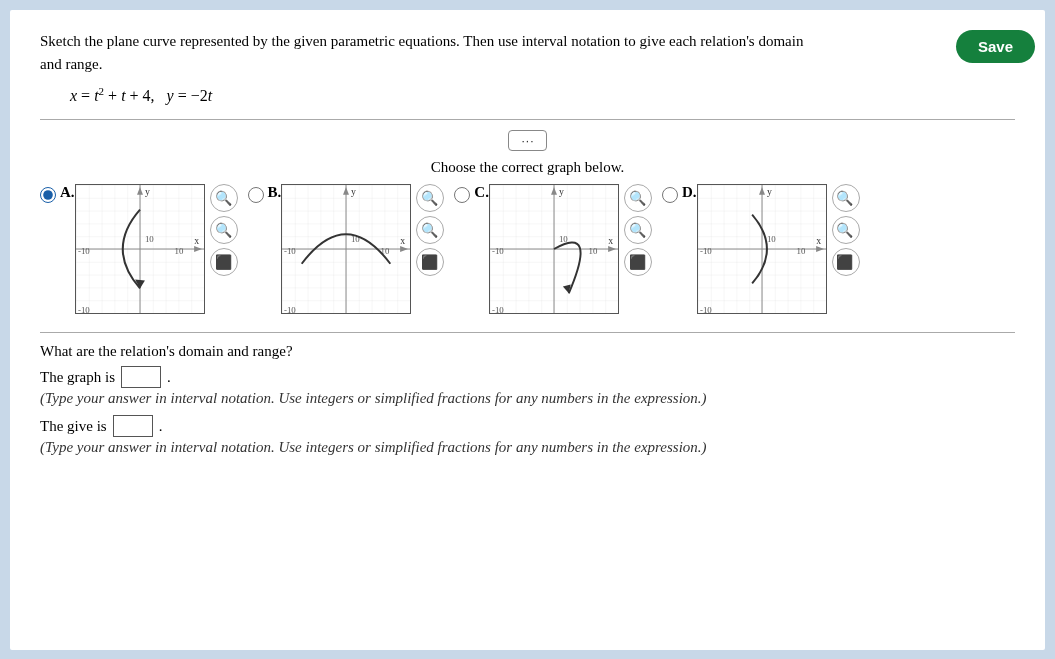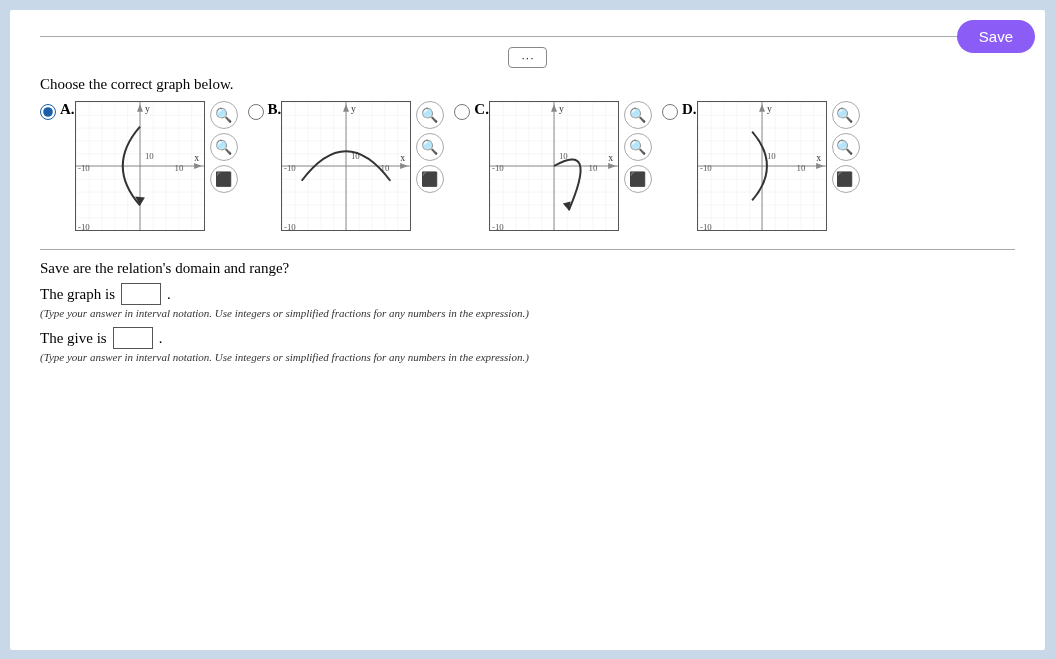--- a/index.html
+++ b/index.html
@@ -17,29 +17,29 @@
       background: #ffffff;
       width: 1040px;
       min-height: 640px;
       margin: 10px;
       padding: 20px 30px 20px 30px;
       position: relative;
       border-radius: 2px;
     }
     .save-btn {
       position: absolute;
-      top: 10px;
+      top: 20px;
       right: 10px;
-      background: #8b5cf6;
+      background: #15803d;
       color: white;
       border: none;
       border-radius: 20px;
       padding: 8px 22px;
       font-size: 15px;
-      font-weight: normal;
+      font-weight: bold;
       cursor: pointer;
     }
     .question-text {
       font-size: 15px;
       line-height: 1.5;
       margin-bottom: 10px;
       max-width: 780px;
     }
     .equation-line {
       font-size: 16px;
@@ -60,20 +60,21 @@
       border: 1px solid #888;
       border-radius: 4px;
       padding: 2px 12px;
       font-size: 13px;
       cursor: pointer;
       color: #333;
     }
     .choose-text {
       font-size: 15px;
       margin-bottom: 8px;
+      text-align: center;
     }
     .graphs-row {
       display: flex;
       align-items: flex-start;
       gap: 0px;
       margin-bottom: 18px;
     }
     .graph-option {
       display: flex;
       align-items: flex-start;
@@ -156,34 +157,38 @@
     .answer-box {
       display: inline-block;
       width: 40px;
       height: 22px;
       border: 1px solid #555;
       background: white;
       margin: 0 2px;
       vertical-align: middle;
     }
     .hint-text {
-      font-size: 11px;
+      font-size: 15px;
       font-style: italic;
       color: #333;
       margin-left: 0px;
       margin-bottom: 8px;
     }
   </style>
 </head>
 <body>
 
 <div class="main-container">
   <button class="save-btn">Save</button>
 
-
+  <div class="question-text">Sketch the plane curve represented by the given parametric equations. Then use interval notation to give each relation's domain and range.</div>
+
+  <div class="equation-line">
+    <span><i>x</i> = <i>t</i><sup>2</sup> + <i>t</i> + 4,&nbsp;&nbsp; <i>y</i> = −2<i>t</i></span>
+  </div>
 
   <hr class="divider">
 
   <div class="more-btn-row">
     <button class="more-btn">···</button>
   </div>
 
   <div class="choose-text">Choose the correct graph below.</div>
 
   <div class="graphs-row">
@@ -344,21 +349,21 @@
           </div>
         </div>
       </div>
     </div>
 
   </div>
 
   <hr class="divider">
 
   <div class="domain-range-section">
-    <div class="question-label">Save are the relation's domain and range?</div>
+    <div class="question-label">What are the relation's domain and range?</div>
 
     <div class="answer-row">
       <span>The graph is</span>
       <span class="answer-box">
         <input type="text" style="width: 38px; height: 20px; border: none; outline: none; font-size: 13px;">
       </span>
       <span>.</span>
     </div>
     <div class="hint-text">(Type your answer in interval notation. Use integers or simplified fractions for any numbers in the expression.)</div>
 

